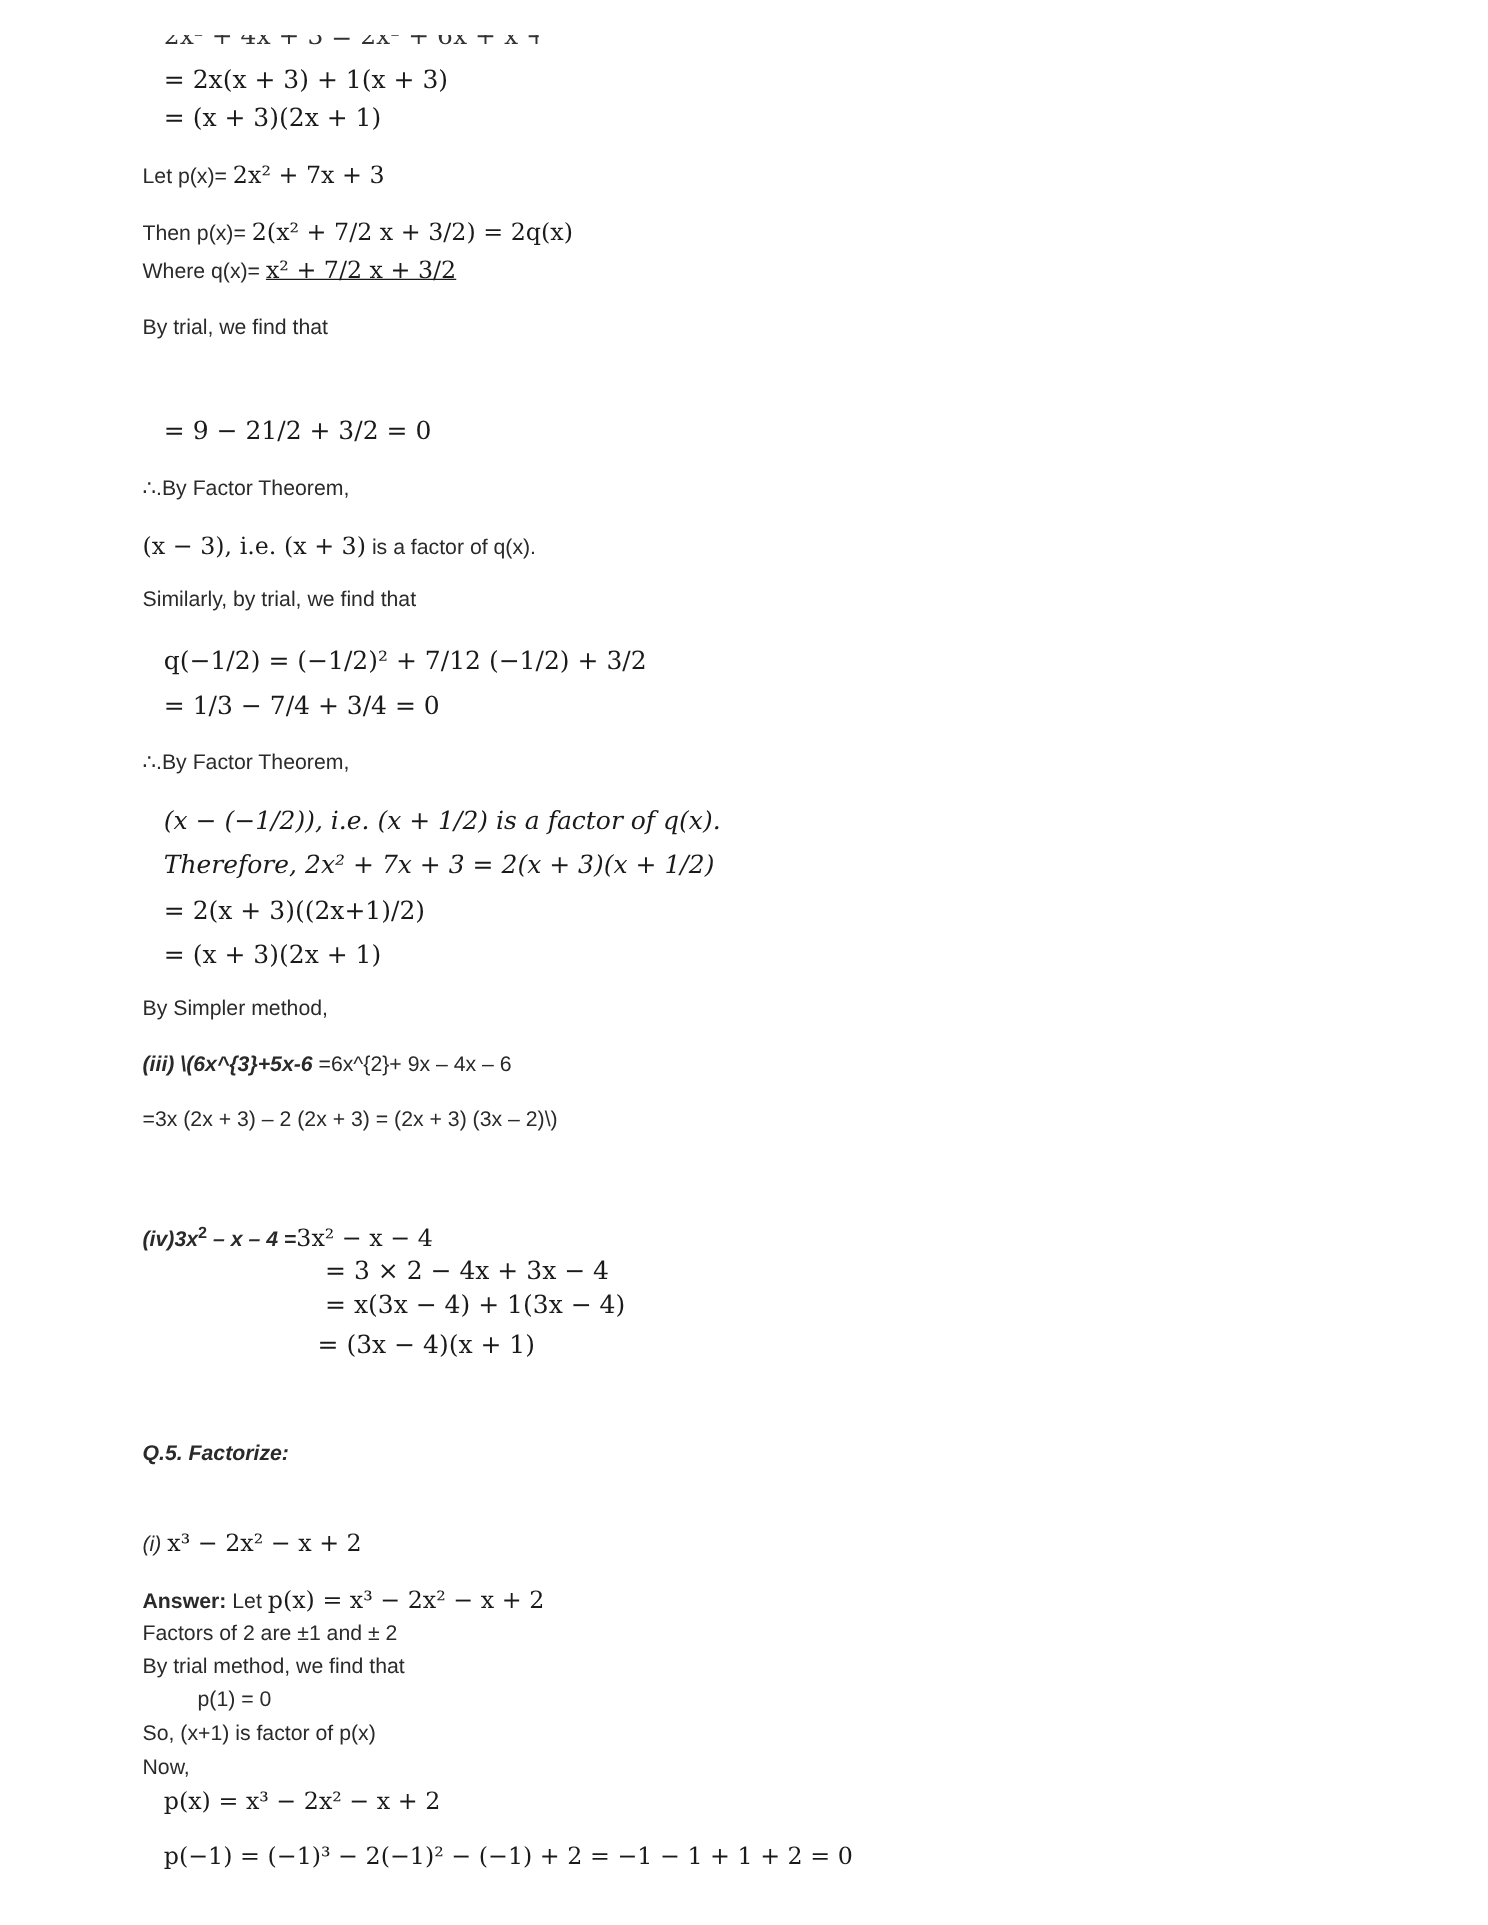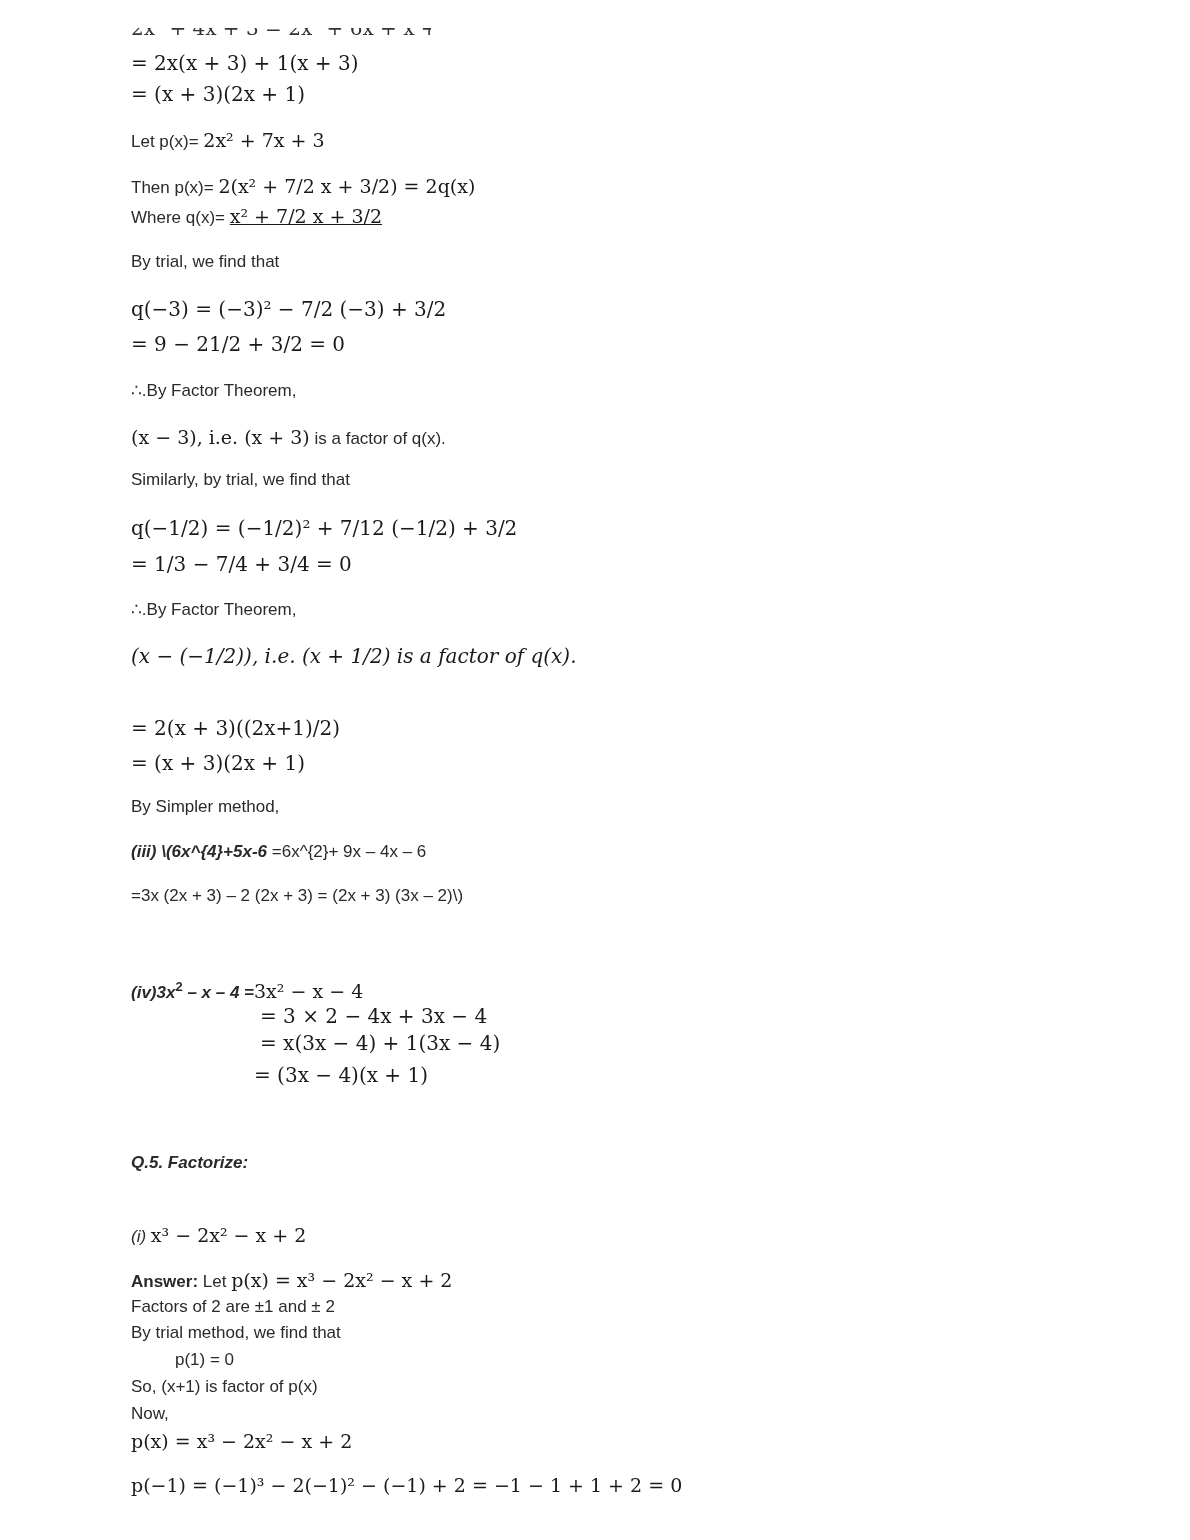--- a/index.html
+++ b/index.html
@@ -1,18 +1,18 @@
 <!DOCTYPE html>
 <html><head>
 <meta charset="utf-8">
 <style>
   html, body { margin: 0; padding: 0; background: #ffffff; }
   body { width: 1190px; height: 1540px; position: relative; overflow: hidden; color: #222; }
   .page { position: absolute; left: 0; top: 0; width: 1190px; height: 1540px; }
-  .t { position: absolute; left: 131px; font-family: "Liberation Sans", sans-serif; font-size: 17px; white-space: nowrap; line-height: 22px; color: #2a2a2a; }
+  .t { position: absolute; left: 114px; font-family: "Liberation Sans", sans-serif; font-size: 17px; white-space: nowrap; line-height: 22px; color: #2a2a2a; }
   .m { position: absolute; left: 131px; font-family: "DejaVu Serif", "Liberation Serif", serif; font-size: 20px; white-space: nowrap; line-height: 26px; color: #1a1a1a; }
   .m i, .mi { font-style: italic; }
   .bi { font-weight: bold; font-style: italic; }
   .b { font-weight: bold; }
   sup { font-size: 13px; line-height: 0; }
   .cut { position: absolute; left: 131px; top: 28px; width: 300px; height: 14px; overflow: hidden; }
   .cut span { position: absolute; top: -12px; font-family: "DejaVu Serif", serif; font-size: 20px; color: #333; white-space: nowrap; }
 </style>
 </head>
 <body>
@@ -32,44 +32,44 @@
 
   <div class="t" style="top:173px;">
     <span>Then p(x)= </span><span class="m" style="position:static;font-size:19px;">2(x² + 7/2 x + 3/2) = 2q(x)</span>
   </div>
   <div class="t" style="top:203px;">
     <span>Where q(x)= </span><span class="m" style="position:static;font-size:19px;text-decoration:underline;">x² + 7/2 x + 3/2</span>
   </div>
 
   <div class="t" style="top:251px;">By trial, we find that</div>
 
-  <div class="m" style="top:296px;">q(−3) = (−3)² − 7/2 (−3) + 3/2</div>
   <div class="m" style="top:331px;">= 9 − 21/2 + 3/2 = 0</div>
 
   <div class="t" style="top:380px;">∴.By Factor Theorem,</div>
 
   <div class="t" style="top:424px;">
     <span class="m" style="position:static;font-size:19px;">(x − 3), i.e. (x + 3)</span><span> is a factor of q(x).</span>
   </div>
 
   <div class="t" style="top:469px;">Similarly, by trial, we find that</div>
 
   <div class="m" style="top:515px;">q(−1/2) = (−1/2)² + 7/12 (−1/2) + 3/2</div>
   <div class="m" style="top:551px;">= 1/3 − 7/4 + 3/4 = 0</div>
 
   <div class="t" style="top:599px;">∴.By Factor Theorem,</div>
 
   <div class="m mi" style="top:643px;">(x − (−1/2)), i.e. (x + 1/2) is a factor of q(x).</div>
+  <div class="m mi" style="top:678px;">Therefore, 2x² + 7x + 3 = 2(x + 3)(x + 1/2)</div>
   <div class="m" style="top:715px;">= 2(x + 3)((2x+1)/2)</div>
   <div class="m" style="top:750px;">= (x + 3)(2x + 1)</div>
 
   <div class="t" style="top:796px;">By Simpler method,</div>
 
   <div class="t" style="top:841px;">
-    <span class="bi">(iii) \(6x^{4}+5x-6</span><span> =6x^{2}+ 9x – 4x – 6</span>
+    <span class="bi">(iii) \(6x^{3}+5x-6</span><span> =6x^{2}+ 9x – 4x – 6</span>
   </div>
   <div class="t" style="top:885px;">=3x (2x + 3) – 2 (2x + 3) = (2x + 3) (3x – 2)\)</div>
 
   <div class="t" style="top:978px;">
     <span class="bi">(iv)3x</span><sup class="b">2</sup><span class="bi"> – x – 4 =</span><span class="m" style="position:static;font-size:19px;">3x² − x − 4</span>
   </div>
   <div class="m" style="top:1003px;left:260px;">= 3 × 2 − 4x + 3x − 4</div>
   <div class="m" style="top:1030px;left:260px;">= x(3x − 4) + 1(3x − 4)</div>
   <div class="m" style="top:1062px;left:254px;">= (3x − 4)(x + 1)</div>
 

